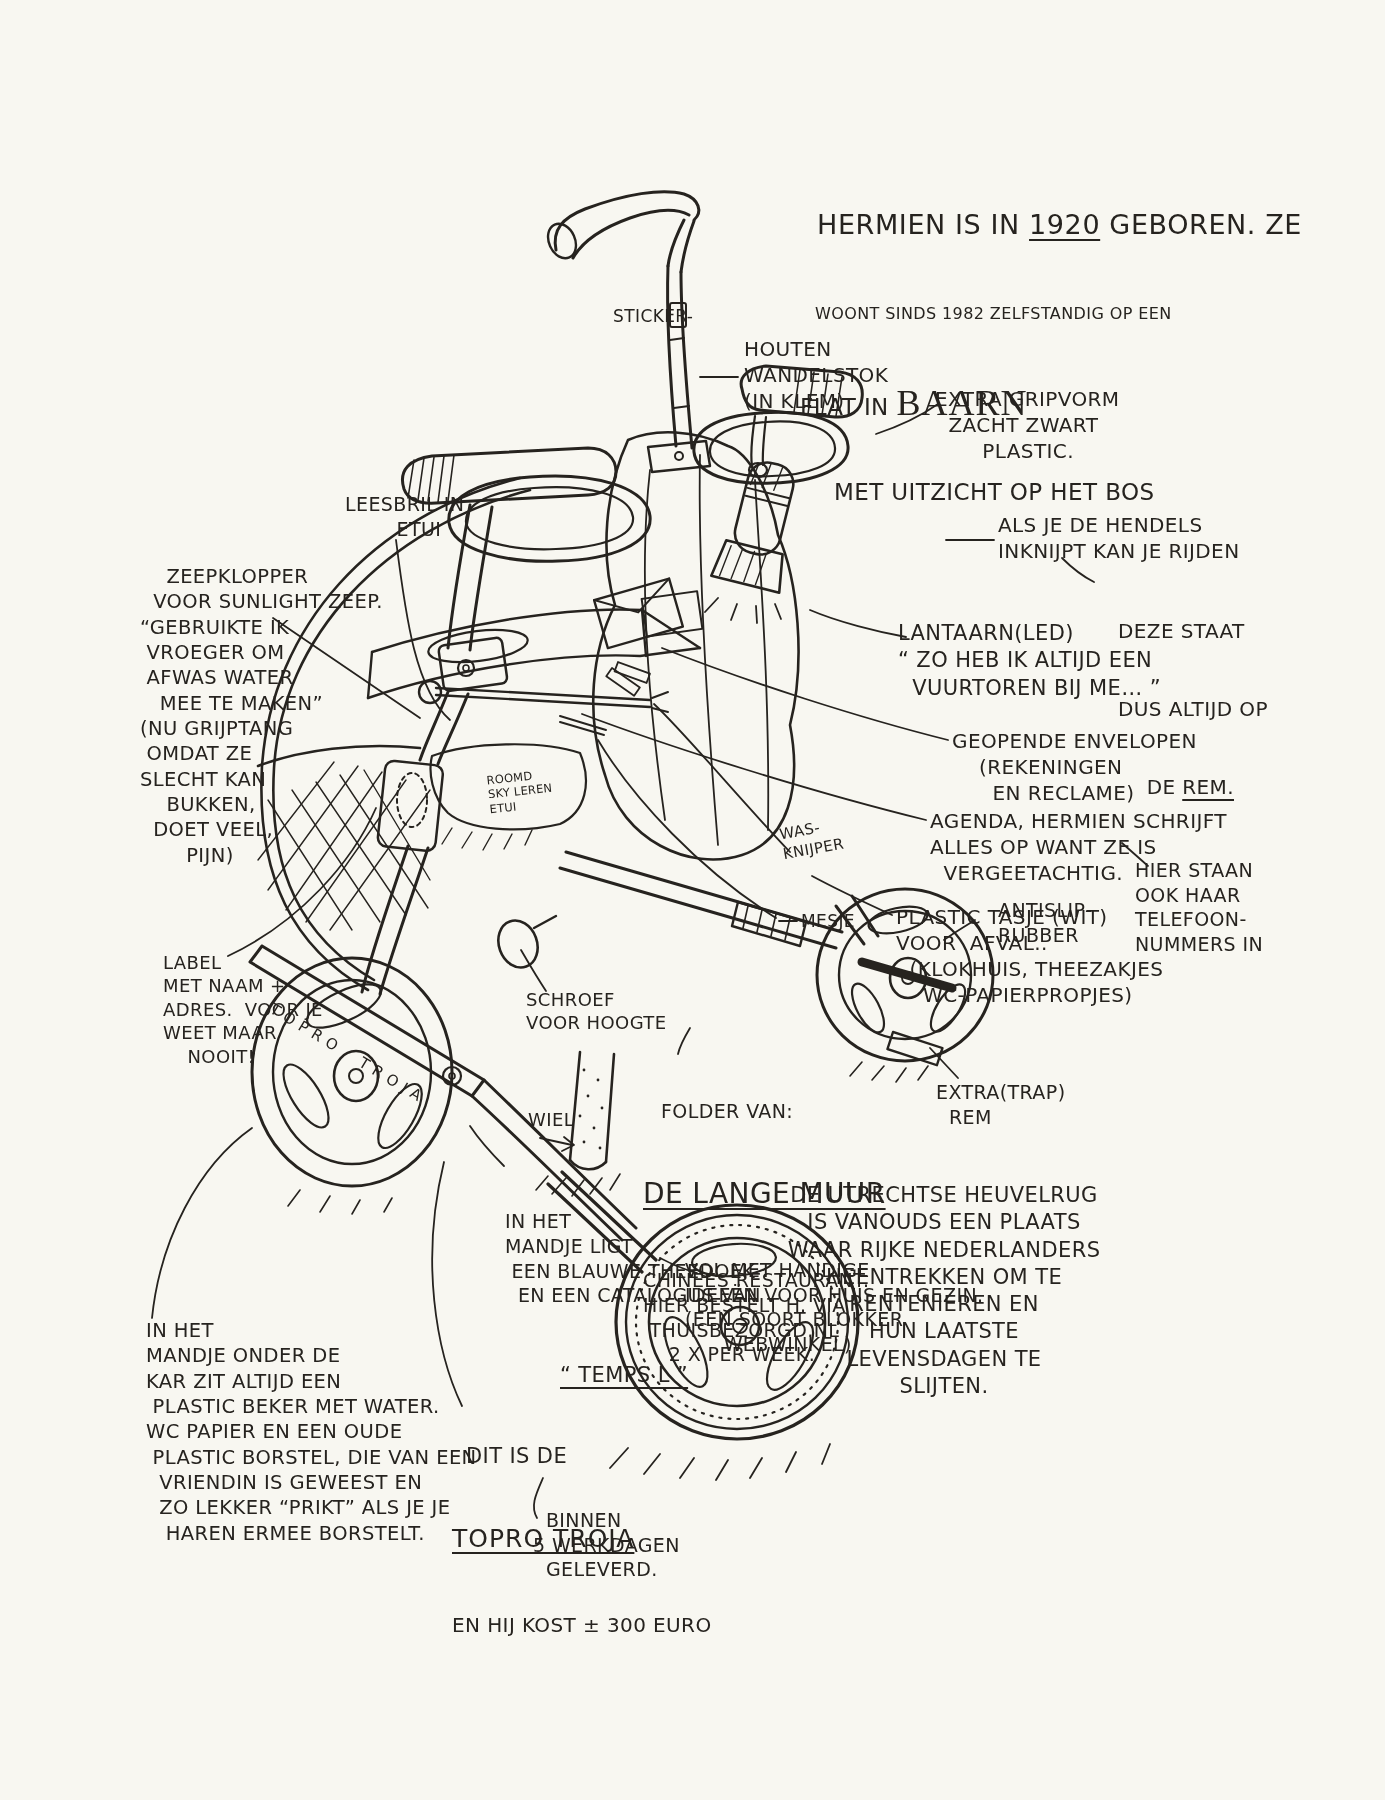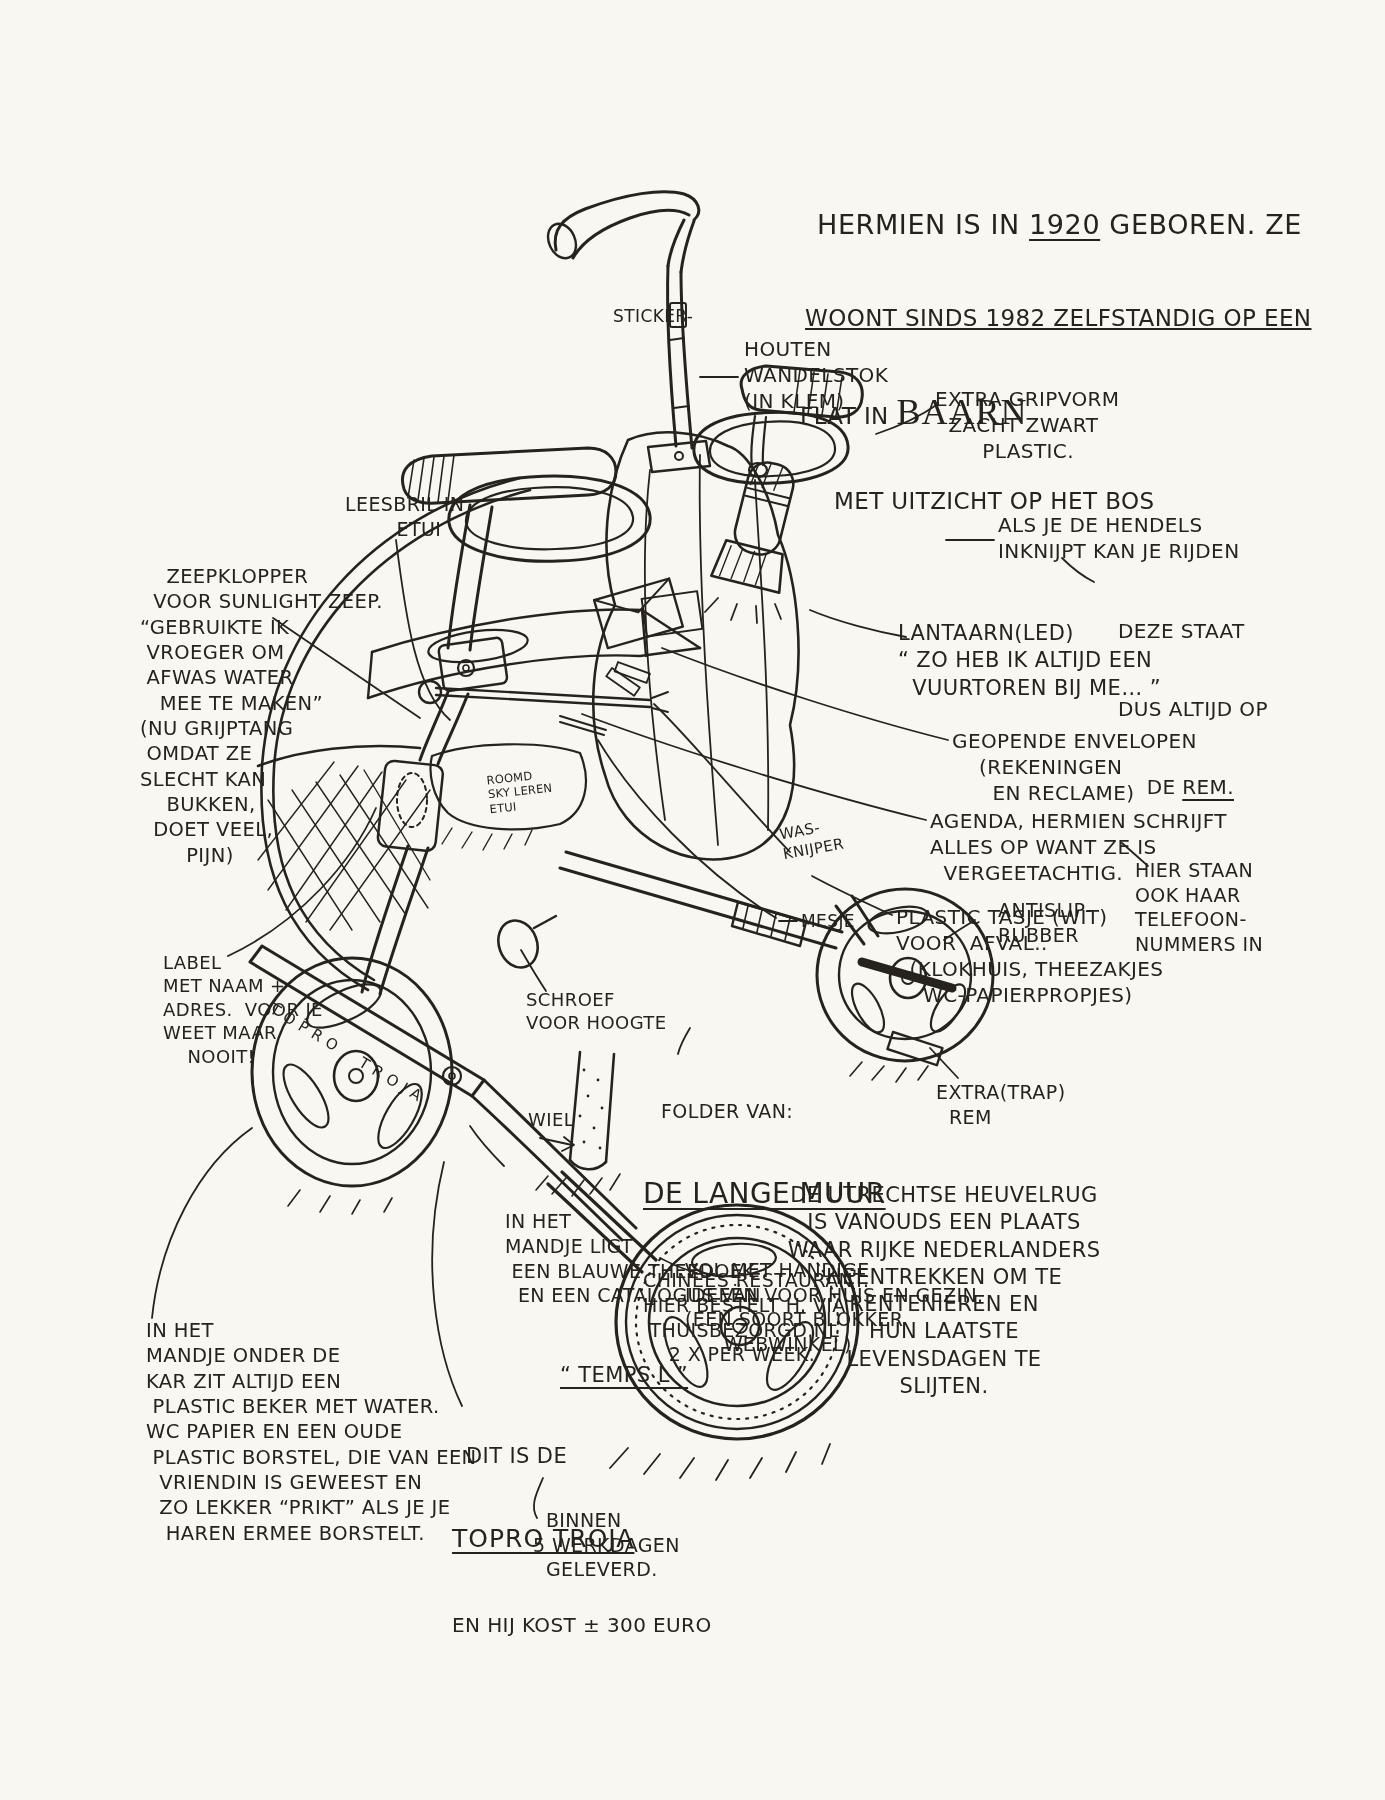--- a/index.html
+++ b/index.html
@@ -20,21 +20,21 @@
     line-height:1.3;
     letter-spacing:.4px;
     color:#26231f;
   }
   .u { text-decoration:underline; text-underline-offset:5px; text-decoration-thickness:2px; }
   .big-title {
     font-size:36px; letter-spacing:1px;
     border-bottom:3px solid #26231f; padding-bottom:4px;
   }
   .intro-l1 { font-size:27px; margin-left:17px; margin-bottom:12px; letter-spacing:.6px; }
-  .intro-l2 { font-size:23px; margin-left:5px; margin-bottom:6px;text-decoration:underline; }
+  .intro-l2 { font-size:16px; margin-left:15px; margin-bottom:6px; }
   .intro-l3 { font-size:23px; margin-bottom:2px; }
   .intro-city { font-size:36px; letter-spacing:1px;font-family:Liberation Serif, serif; }
   .intro-l4 { font-size:23px; margin-left:34px; }
   .r-align { text-align:right; }
   .small { font-size:11.5px; line-height:1.25; letter-spacing:.2px; }
   .mid { font-size:15px; }
   .brand {
     font-size:15px; letter-spacing:6px;
     transform:rotate(31deg); transform-origin:left top;
   }

